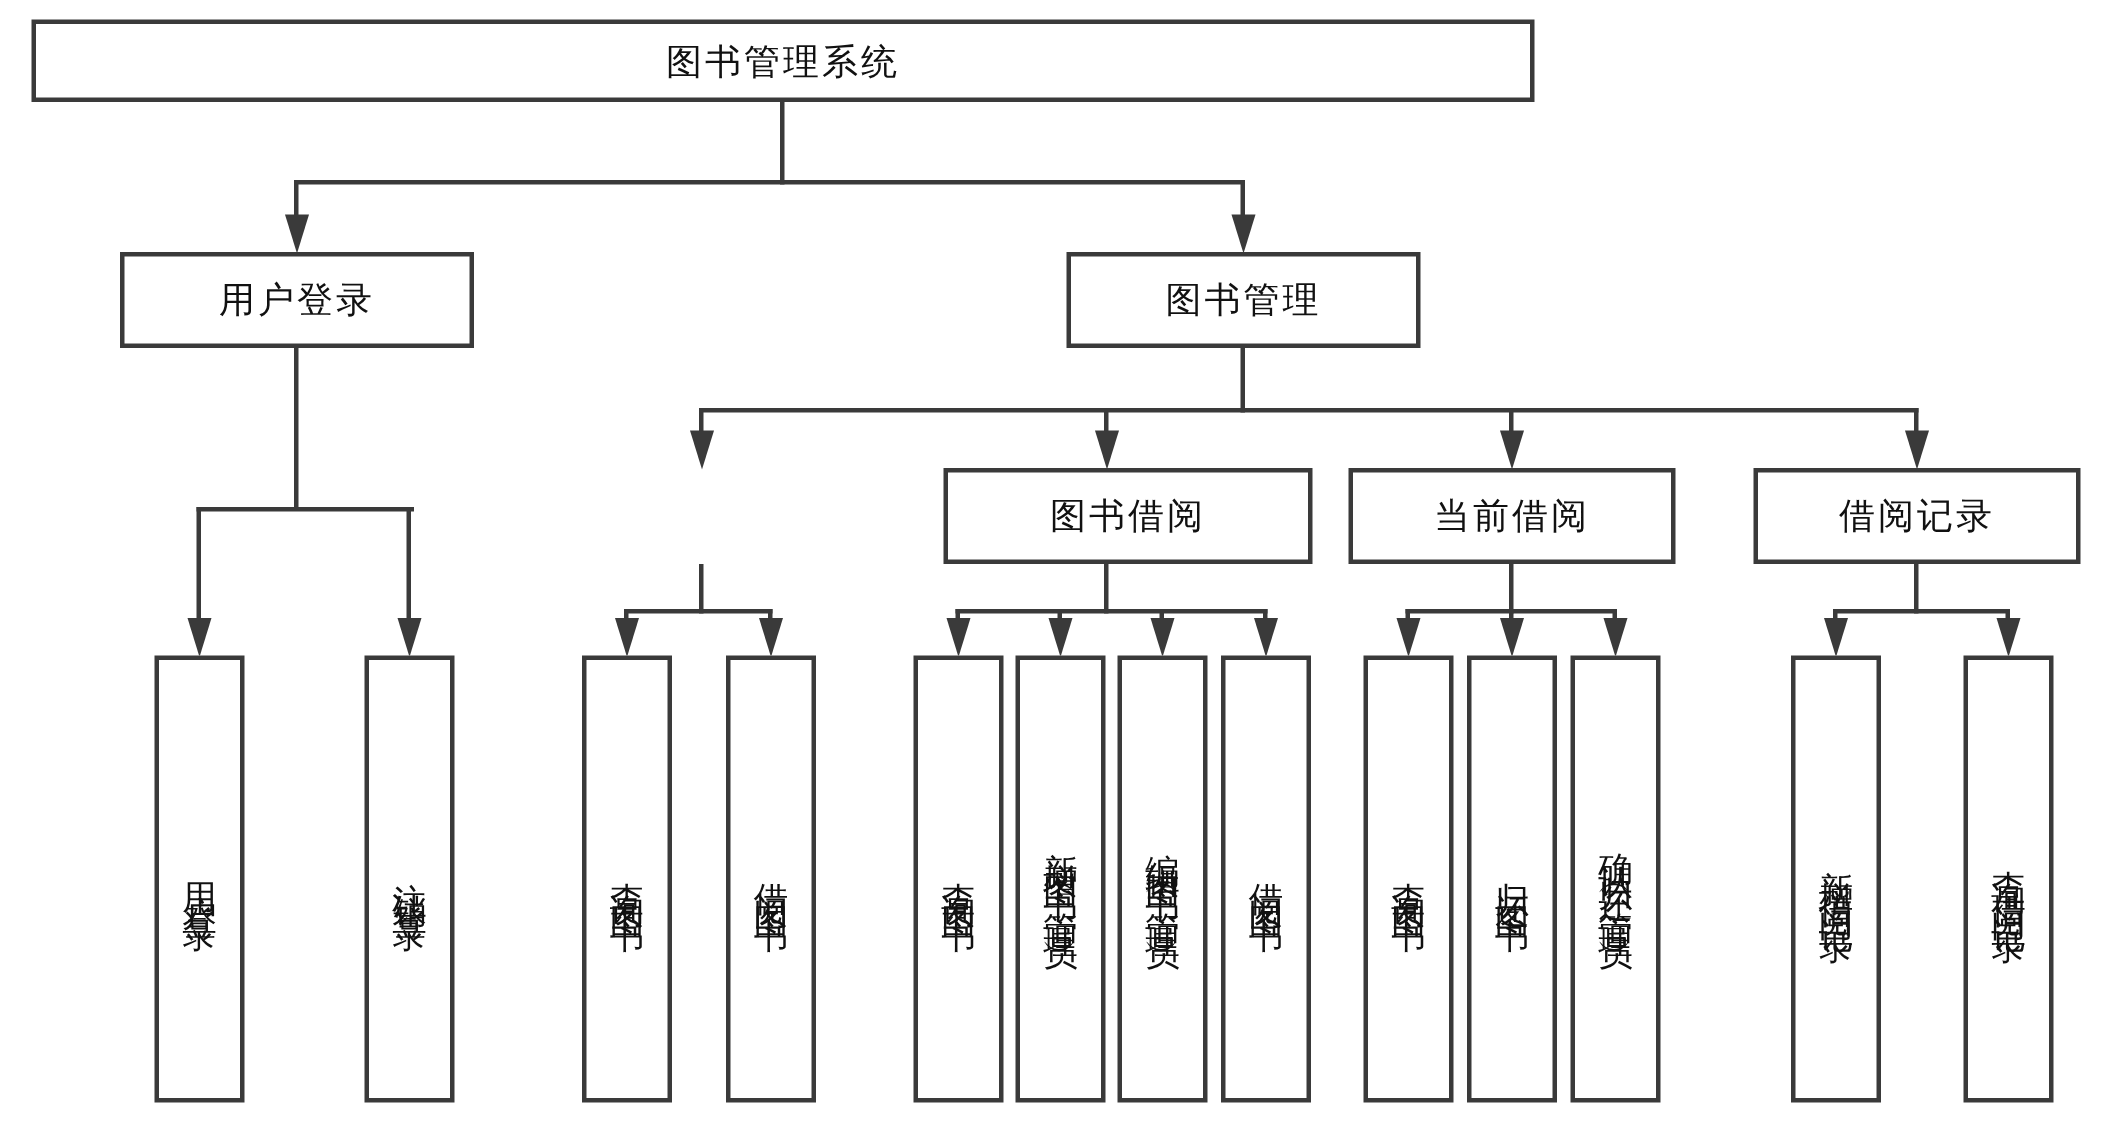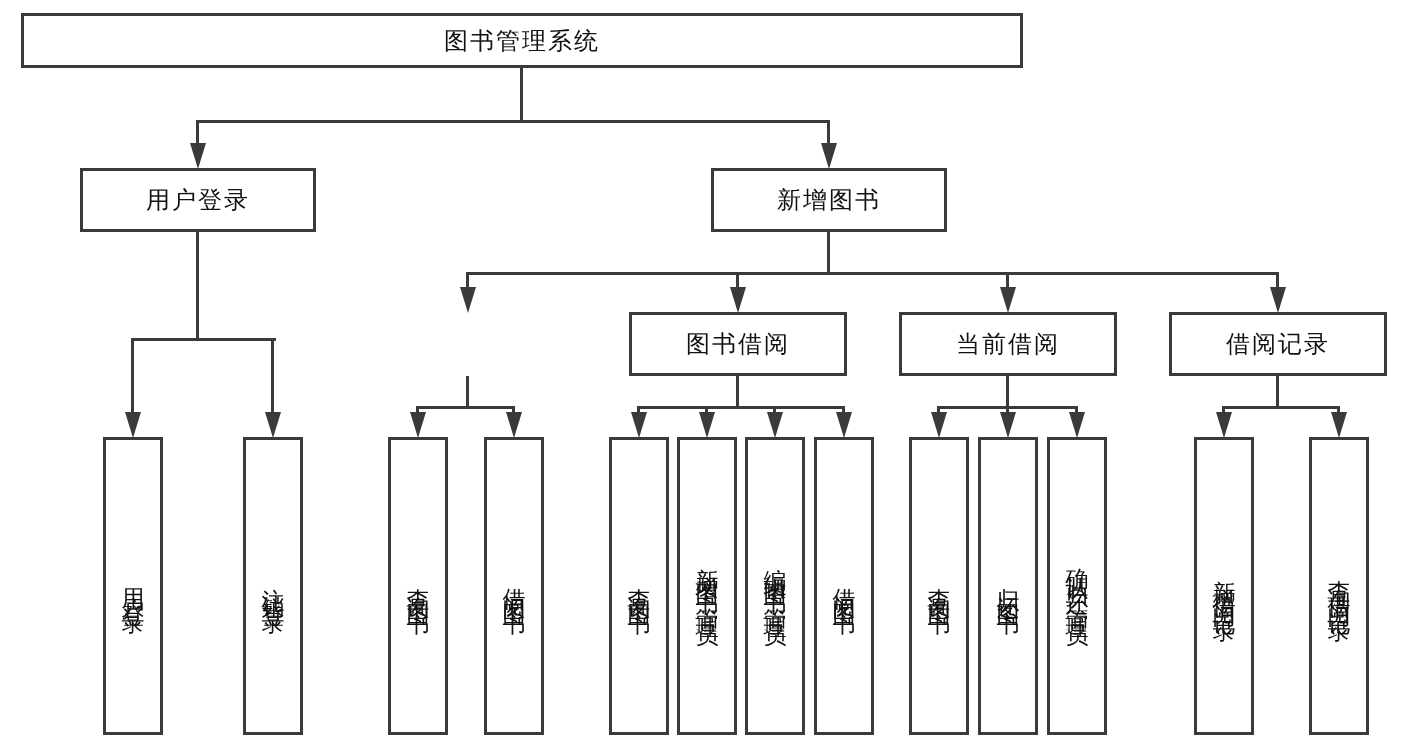--- a/index.html
+++ b/index.html
@@ -71,24 +71,24 @@
 <div id="canvas">
 
   <div class="box" style="left:21px;top:13px;width:1002px;height:55px;">
     <span>图书管理系统</span>
   </div>
 
   <div class="box" style="left:80px;top:168px;width:236px;height:64px;">
     <span>用户登录</span>
   </div>
   <div class="box" style="left:711px;top:168px;width:236px;height:64px;">
-    <span>新增图书</span>
+    <span>图书管理</span>
   </div>
 
-  <div class="box" style="left:629px;top:312px;width:218px;height:64px;">
+  <div class="box" style="left:629px;top:312px;width:246px;height:64px;">
     <span>图书借阅</span>
   </div>
   <div class="box" style="left:899px;top:312px;width:218px;height:64px;">
     <span>当前借阅</span>
   </div>
   <div class="box" style="left:1169px;top:312px;width:218px;height:64px;">
     <span>借阅记录</span>
   </div>
 
   <div class="box leaf" style="left:103px;top:437px;width:60px;height:298px;">

